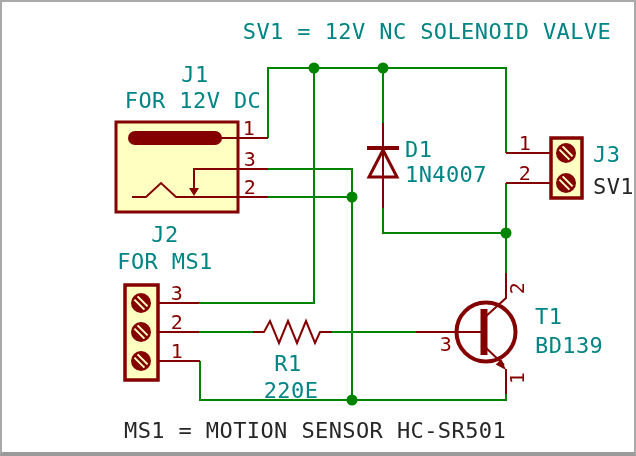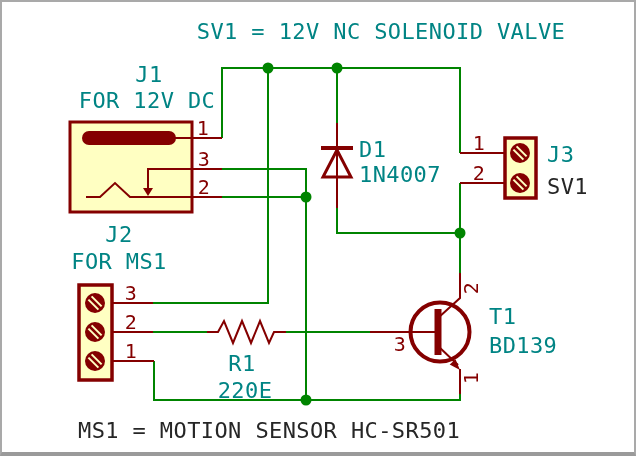--- a/index.html
+++ b/index.html
@@ -5,20 +5,21 @@
   html,body{margin:0;padding:0;background:#fff;}
   .canvas{
     position:relative;
     width:636px;height:456px;
     box-sizing:border-box;
     background:#ffffff;
     border:2px solid #a9a9a9;
     border-bottom:4px solid #9a9a9a;
     font-family:"DejaVu Sans Mono", monospace;
     overflow:hidden;
+    padding-left:46px;
   }
   svg{display:block;}
   text{
     font-family:"DejaVu Sans Mono", monospace;
     letter-spacing:0.4px;
   }
   .t-field{fill:#008484;font-size:22px;}
   .t-graphic{fill:#262626;font-size:22px;}
   .t-pin{fill:#840000;font-size:20px;}
   .wire{stroke:#008400;stroke-width:2;fill:none;}

